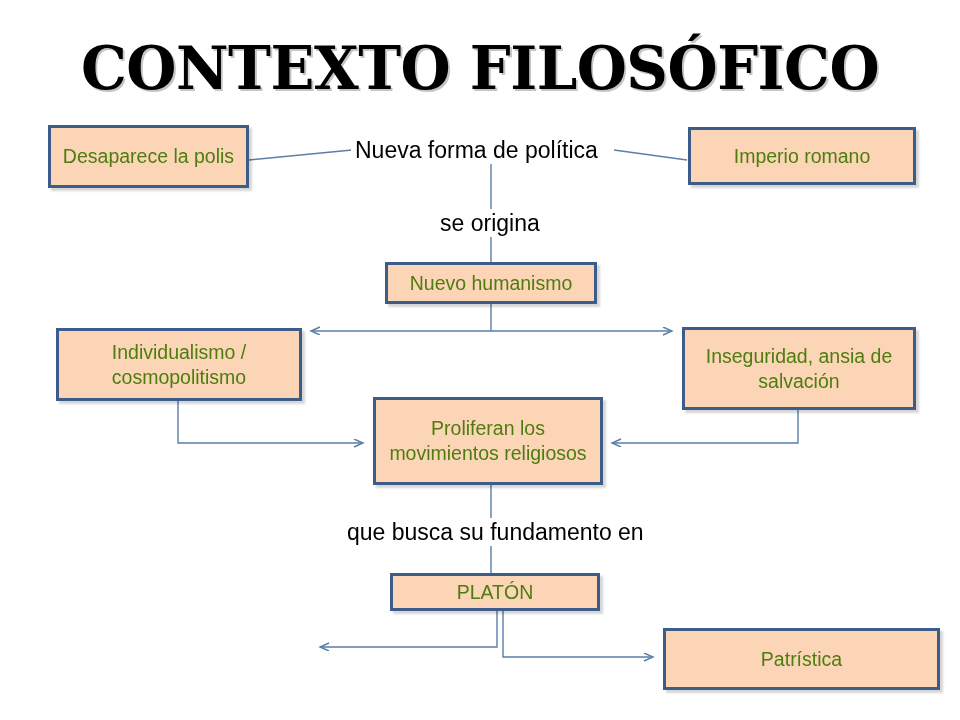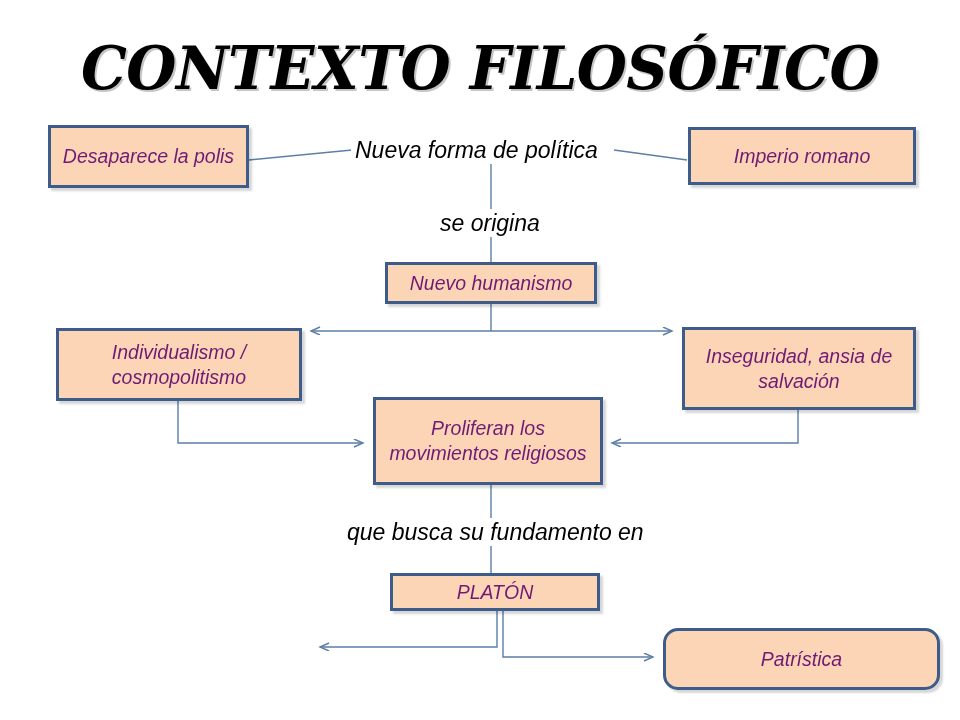--- a/index.html
+++ b/index.html
@@ -1,21 +1,21 @@
 <!DOCTYPE html>
 <html><head>
 <meta charset="utf-8">
 <style>
   html,body{margin:0;padding:0;background:#ffffff;}
   body{
     width:960px;height:720px;
     font-family:"Liberation Sans",sans-serif;
     overflow:hidden;position:relative;
   }
-  #stage{position:absolute;left:0;top:0;width:960px;height:720px;background:#fff;font-style:italic;}
+  #stage{position:absolute;left:0;top:0;width:960px;height:720px;background:#fff;}
 
   
   .title{
     position:absolute;left:0;top:34px;width:960px;
     text-align:center;
     font-family:"DejaVu Serif","Liberation Serif",serif;
     font-weight:700;
     font-size:60px;
     line-height:68px;
     letter-spacing:-0.5px;
@@ -30,21 +30,21 @@
   .box{
     position:absolute;
     background:#FBD5B5;
     border:3px solid #3E5C8A;
     box-sizing:border-box;
     box-shadow:3px 3px 2px rgba(0,0,0,0.16);
     display:flex;
     align-items:center;
     justify-content:center;
     text-align:center;
-    color:#701a75;
+    color:#4d7c0f;
     font-size:19.5px;
     line-height:25px;
     padding:2px 7px;
     z-index:5;
   }
   .box span{display:block;width:100%;}
 
   
   .label{
     position:absolute;
@@ -124,17 +124,17 @@
 
   <div class="box" style="left:373px;top:397px;width:230px;height:88px;">
     <span>Proliferan los movimientos religiosos</span>
   </div>
 
   <div class="box" style="left:390px;top:573px;width:210px;height:38px;">
     <span>PLATÓN</span>
   </div>
 
 
-  <div class="box" style="left:663px;top:628px;width:277px;height:62px;border-radius:15px;">
+  <div class="box" style="left:663px;top:628px;width:277px;height:62px;">
     <span>Patrística</span>
   </div>
 
 </div>
 
 </body></html>

